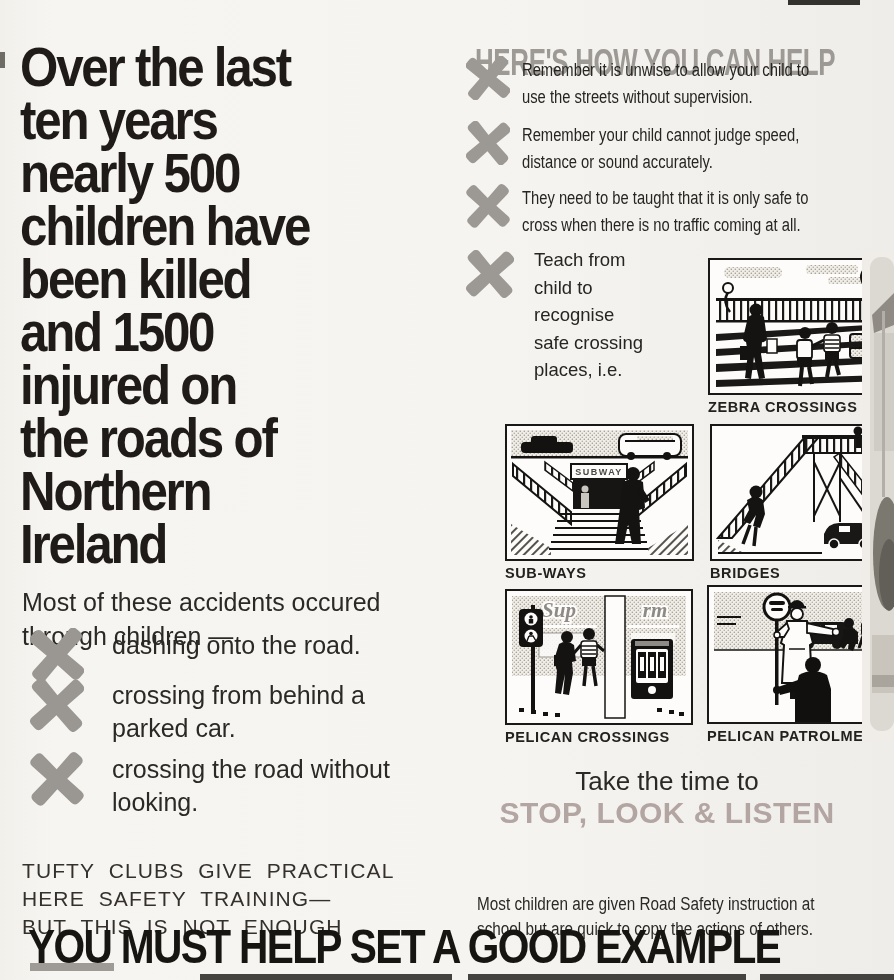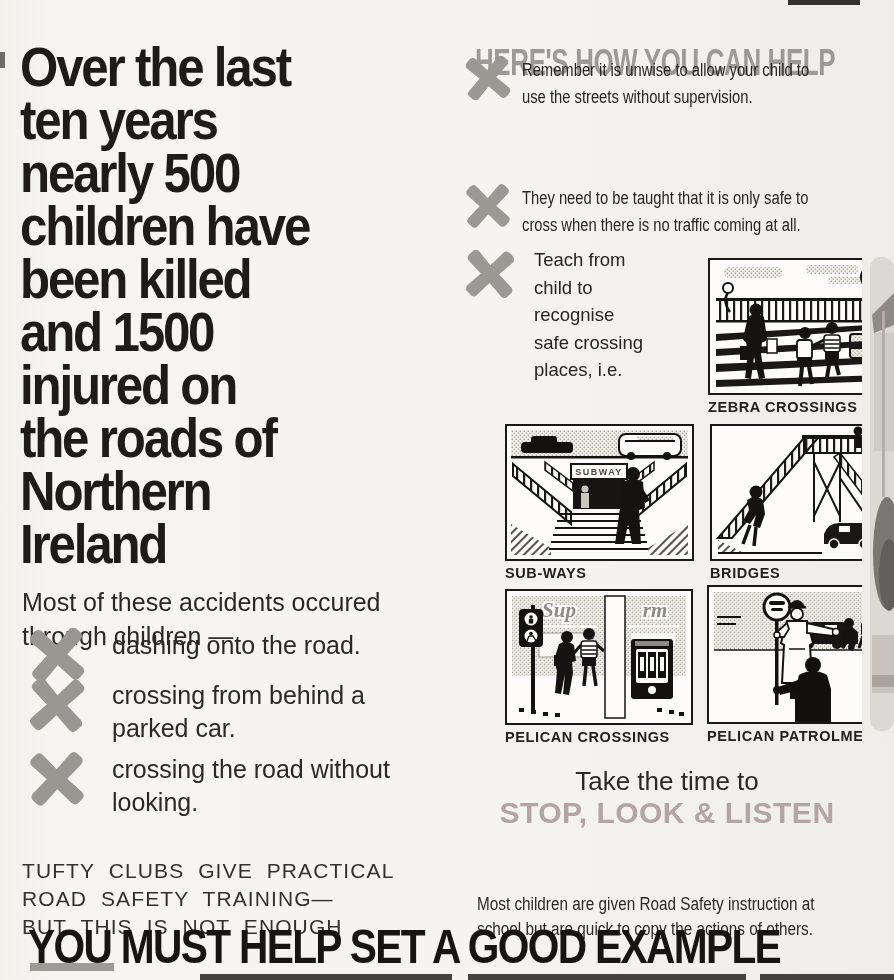--- a/index.html
+++ b/index.html
@@ -125,33 +125,42 @@
         <use href="#crossX" fill="#9a9792" transform="rotate(-2 27 27)"></use>
       </svg>
     <div class="txt">
       <span>crossing the road without</span>
       <span>looking.</span>
     </div>
   </div>
 
   <p class="abs tufty">
     <span>TUFTY CLUBS GIVE PRACTICAL</span>
-    <span>ROAD SAFETY TRAINING—</span>
+    <span>HERE SAFETY TRAINING—</span>
     <span>BUT THIS IS NOT ENOUGH</span>
   </p>
 
   <h2 class="abs r-heading">HERE'S HOW YOU CAN HELP</h2>
 
   <div class="abs rrow" style="left:466px;top:56px">
     <svg class="xs">
         <use href="#crossX" fill="#9c9994" transform="rotate(-5 22 22)"></use>
       </svg>
     <div class="rtxt">
       <span>Remember it is unwise to allow your child to</span>
       <span>use the streets without supervision.</span>
+    </div>
+  </div>
+  <div class="abs rrow" style="left:466px;top:121px">
+    <svg class="xs">
+        <use href="#crossX" fill="#9c9994" transform="rotate(4 22 22)"></use>
+      </svg>
+    <div class="rtxt">
+      <span>Remember your child cannot judge speed,</span>
+      <span>distance or sound accurately.</span>
     </div>
   </div>
   <div class="abs rrow" style="left:466px;top:184px">
     <svg class="xs">
         <use href="#crossX" fill="#9c9994" transform="rotate(-2 22 22)"></use>
       </svg>
     <div class="rtxt">
       <span>They need to be taught that it is only safe to</span>
       <span>cross when there is no traffic coming at all.</span>
     </div>

